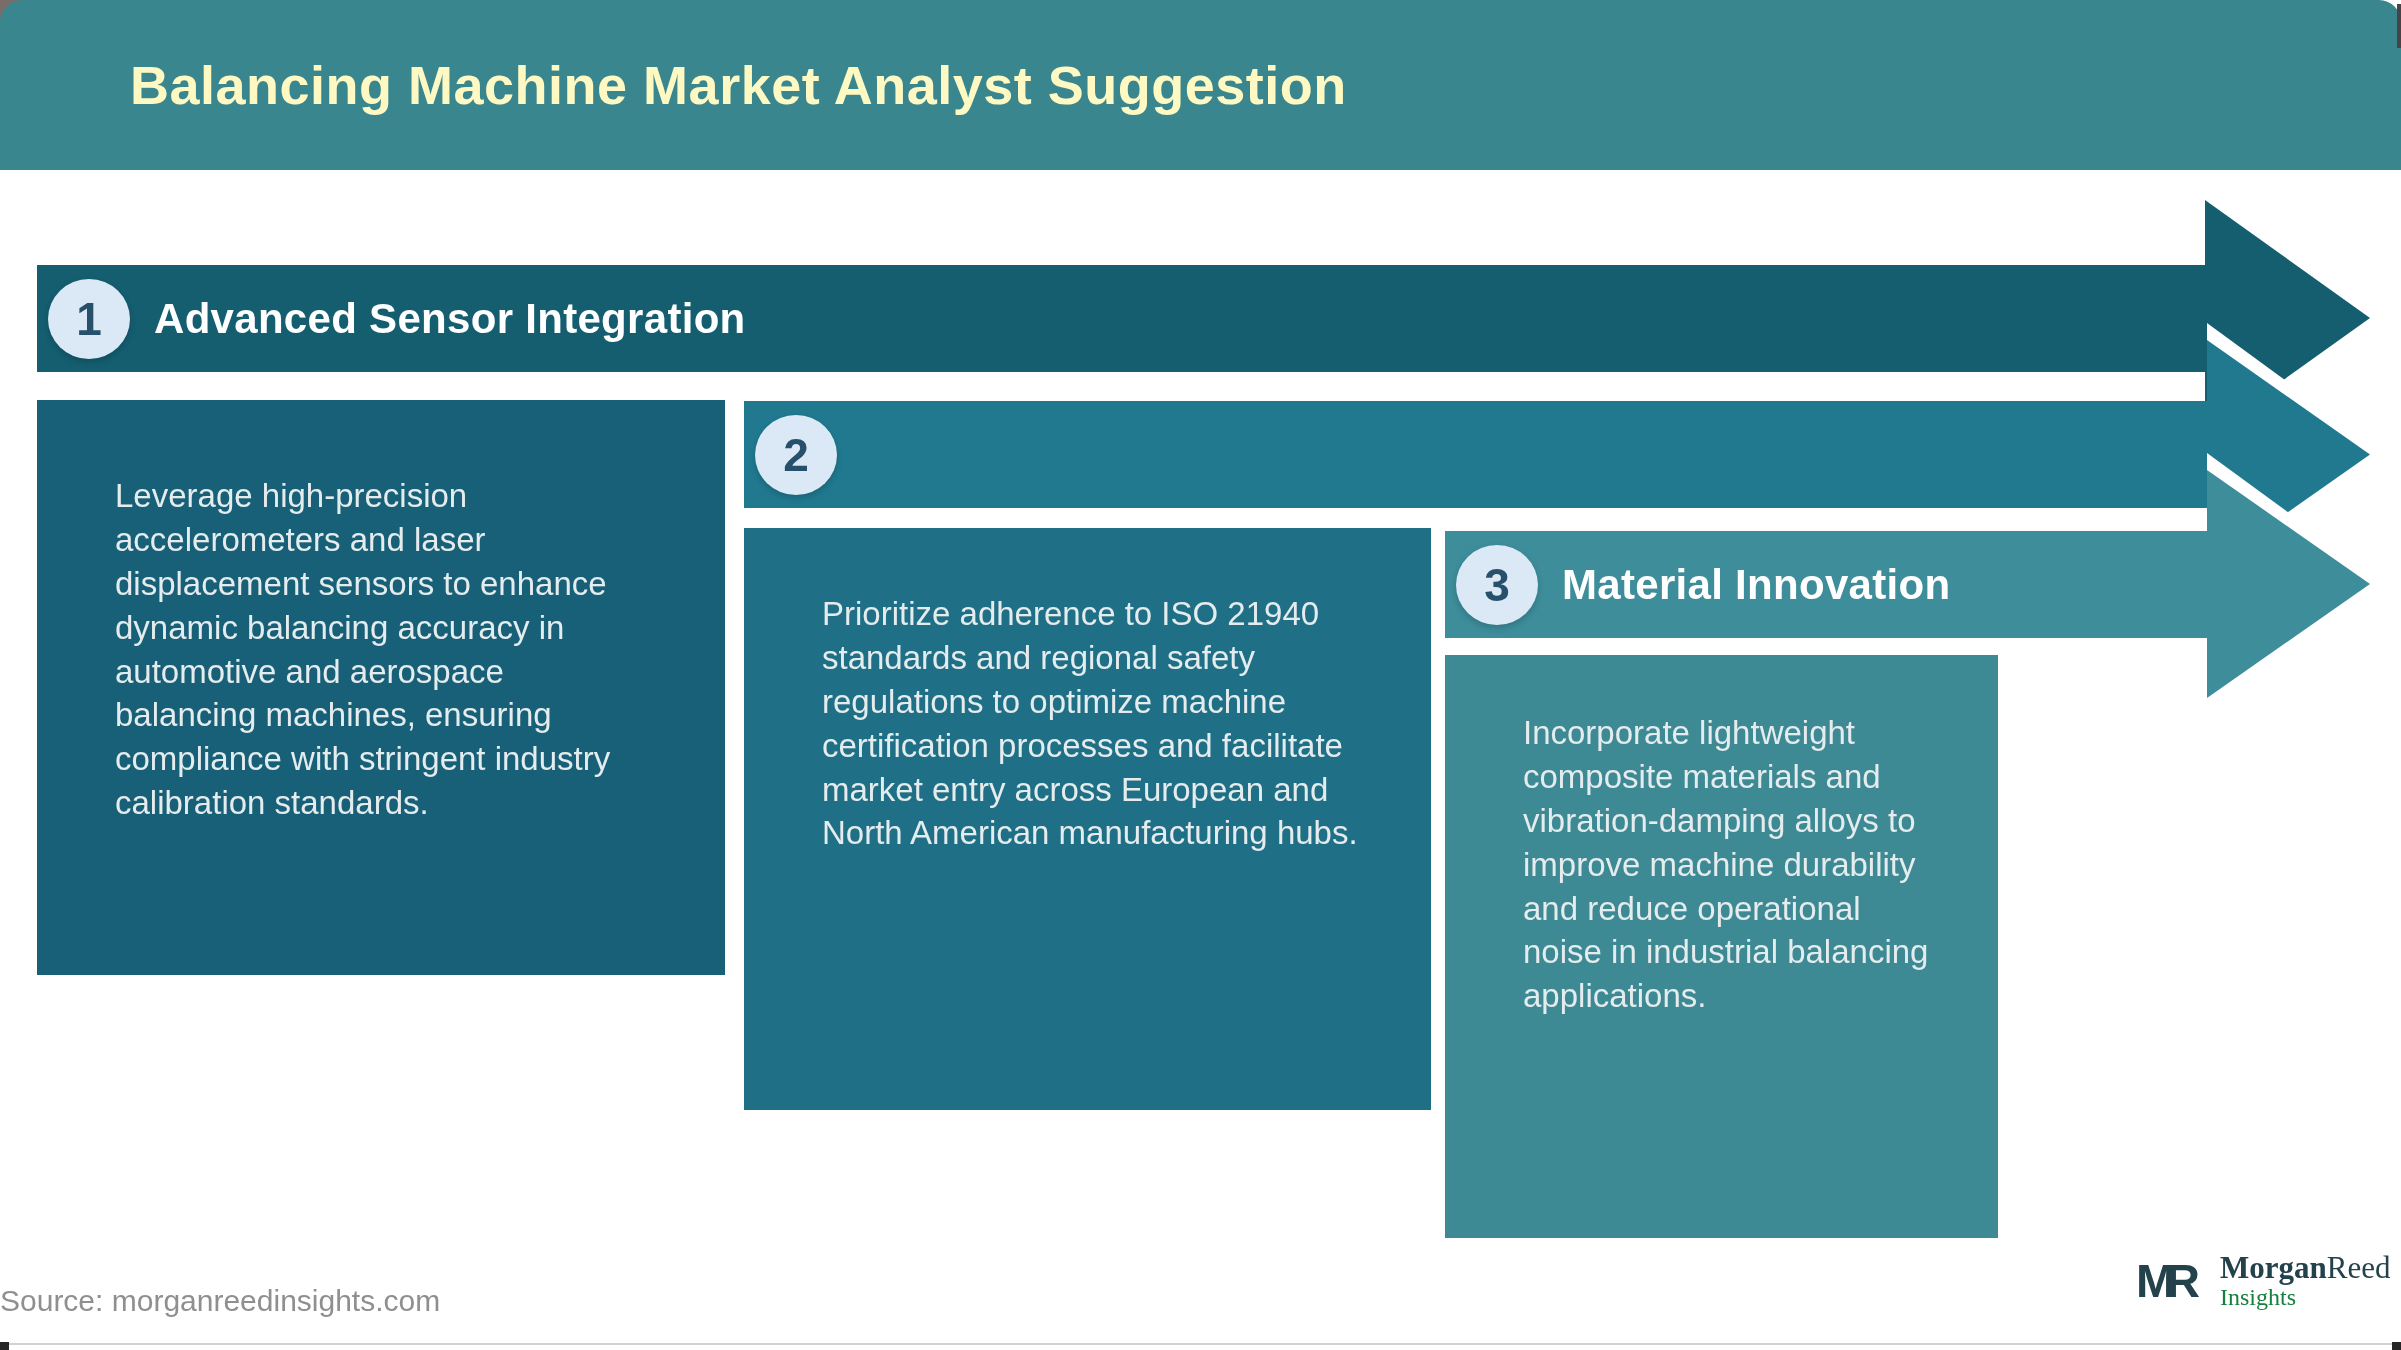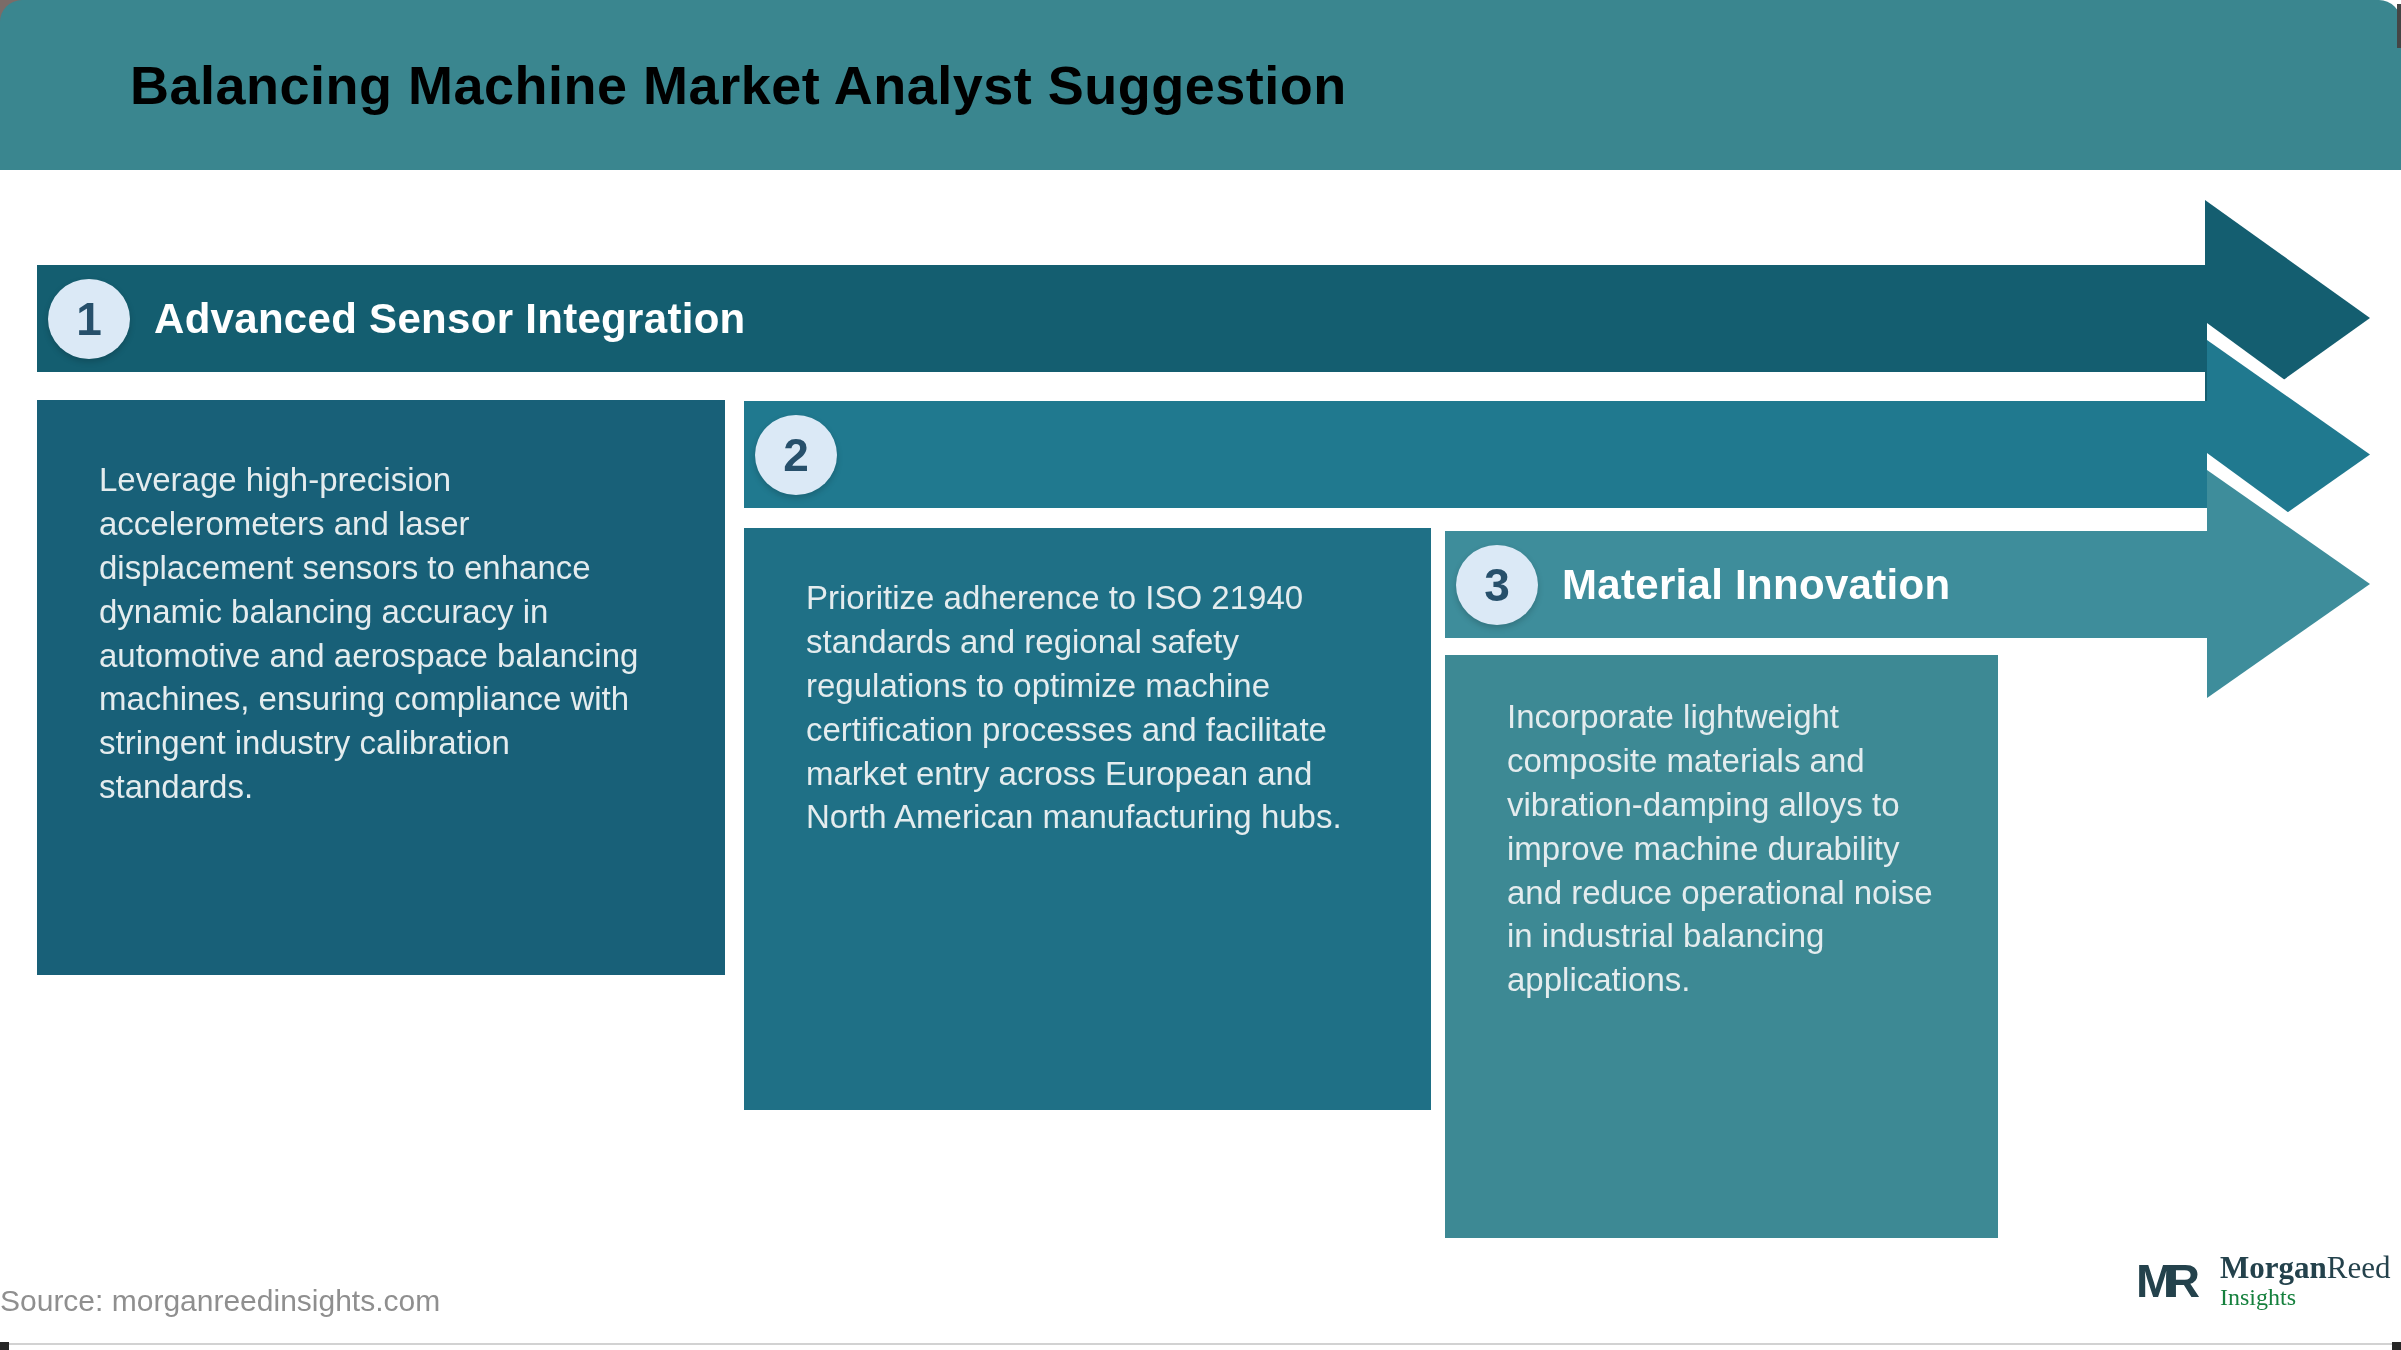--- a/index.html
+++ b/index.html
@@ -7,21 +7,21 @@
     position:relative;width:2401px;height:1350px;overflow:hidden;background:#ffffff;
     font-family:"Liberation Sans", sans-serif;
   }
   
   .corner-tl{position:absolute;left:0;top:0;width:30px;height:30px;background:#7b6c68;z-index:0;}
   .titlebar{
     position:absolute;left:0;top:0;width:2401px;height:170px;background:#3a868f;
     border-radius:22px 22px 0 0;z-index:1;display:flex;align-items:center;
   }
   .titlebar h1{
-    margin:0 5px 0 130px;color:#000000;font-size:54px;font-weight:700;letter-spacing:.5px;
+    margin:0 5px 0 130px;color:#fef9c3;font-size:54px;font-weight:700;letter-spacing:.5px;
   }
   .tr-sliver{position:absolute;right:0;top:4px;width:4px;height:44px;background:#454545;z-index:2;}
 
   
   .bar{
     position:absolute;display:flex;align-items:center;padding-left:11px;box-sizing:border-box;
     height:107px;
   }
   .bar1{left:37px;top:265px;width:2205px;background:#145e70;z-index:3;}
   .bar2{left:744px;top:401px;width:1498px;background:#20798f;z-index:6;}
@@ -36,21 +36,21 @@
   
   .head,.whead{position:absolute;clip-path:polygon(0 0,100% 50%,0 100%);}
   .head1{left:2205px;top:200px;width:165px;height:236px;background:#145e70;z-index:4;}
   .whead2{left:2207px;top:323px;width:180px;height:263px;background:#ffffff;z-index:5;}
   .head2{left:2207px;top:340px;width:163px;height:229px;background:#20798f;z-index:6;}
   .whead3{left:2207px;top:453px;width:180px;height:263px;background:#ffffff;z-index:8;}
   .head3{left:2207px;top:470px;width:163px;height:228px;background:#3e8d9b;z-index:9;}
 
   
   .box{position:absolute;box-sizing:border-box;z-index:2;}
-  .box p{margin:0;color:#e4ecee;font-size:33px;line-height:1.33;font-weight:400;}
+  .box p{margin:16px;color:#e4ecee;font-size:33px;line-height:1.33;font-weight:400;}
   .box1{left:37px;top:400px;width:688px;height:575px;background:#186078;padding:58px 58px 40px 62px;}
   .box2{left:744px;top:528px;width:687px;height:582px;background:#1f7086;padding:48px 53px 63px 62px;}
   .box3{left:1445px;top:655px;width:553px;height:583px;background:#3d8994;padding:40px 50px 40px 62px;}
 
   
   .source{
     position:absolute;left:0;right:0;top:1284px;text-align:left;
     color:#8f8f8f;font-size:30px;z-index:2;
   }
   .logo{position:absolute;left:2136px;top:1252px;display:flex;align-items:center;z-index:3;}

